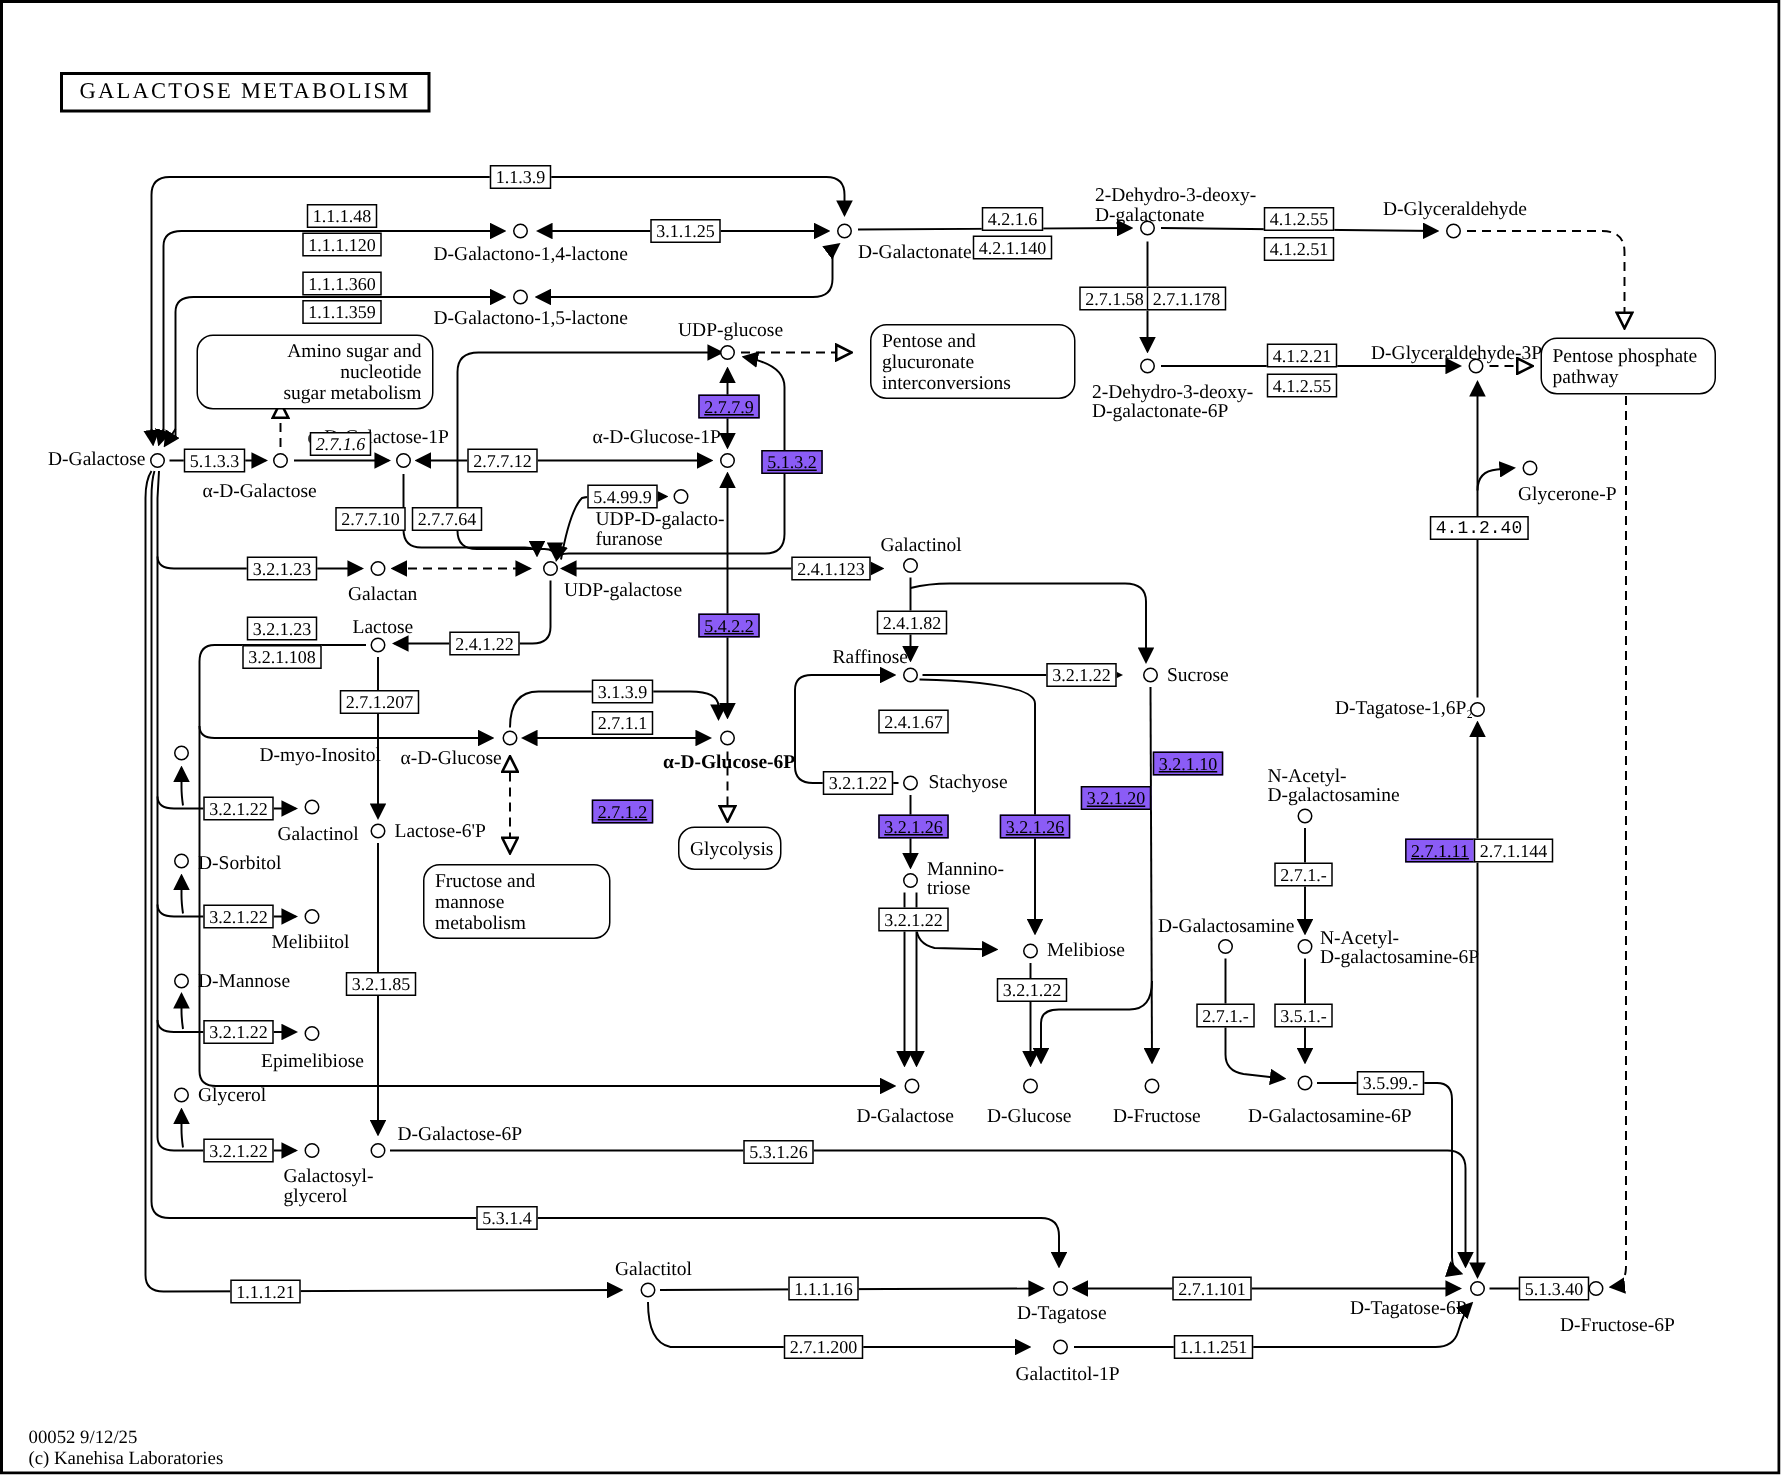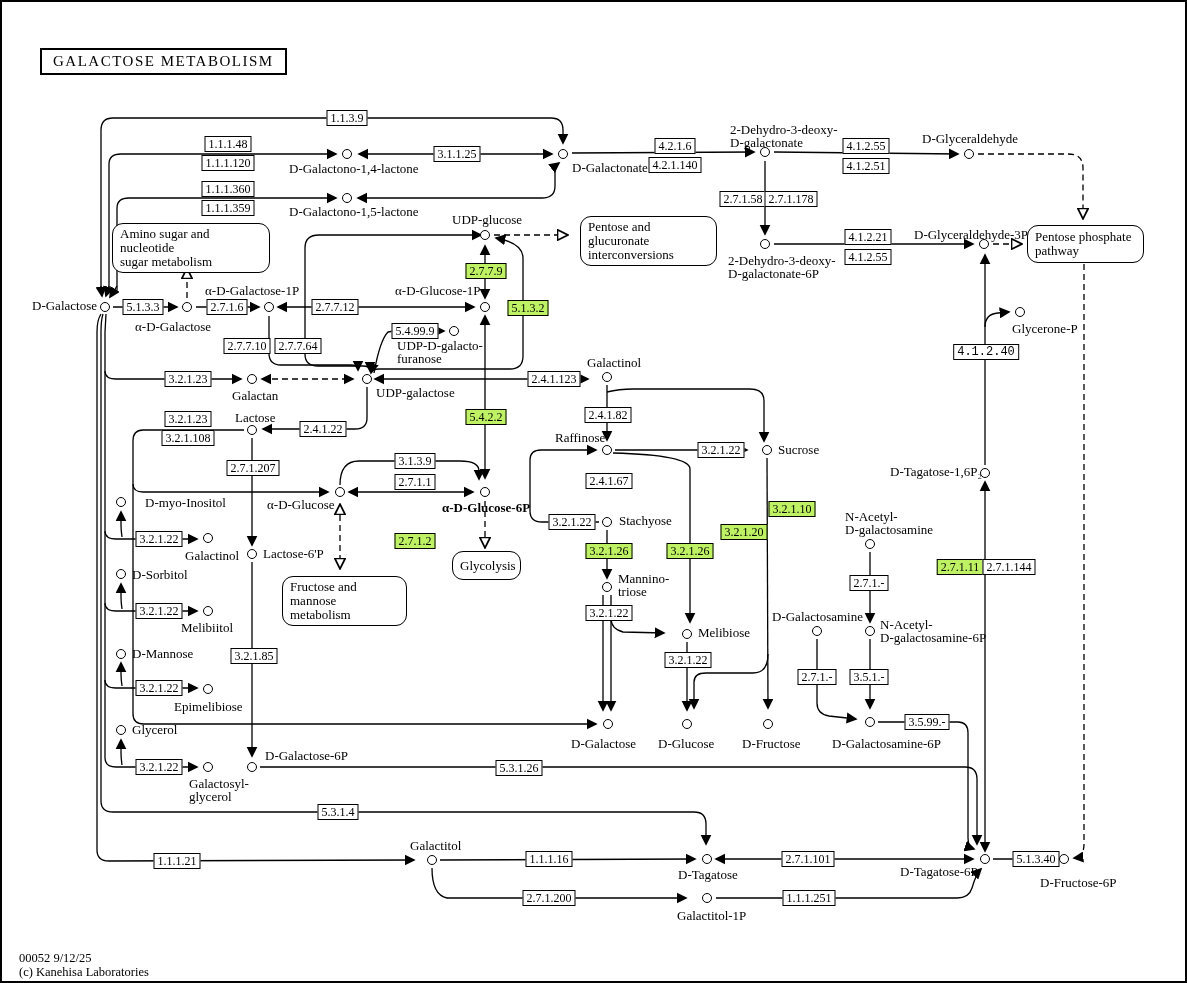--- a/index.html
+++ b/index.html
@@ -3,21 +3,21 @@
 <meta charset="utf-8">
 <style>
   html,body{margin:0;padding:0;background:#fff;}
   #map{position:relative;width:1187px;height:983px;background:#ffffff;
        border:2px solid #000;box-sizing:border-box;overflow:hidden;
        font-family:"Liberation Serif", serif;color:#000;}
   #wires{position:absolute;left:0;top:0;z-index:1;}
   .ecbox{position:absolute;z-index:3;transform:translate(-50%,-50%);
          background:#fff;border:1.6px solid #000;font-size:12px;line-height:14px;
          padding:0 3px;white-space:nowrap;}
-  .ecbox.green{background:#bef264;}
+  .ecbox.green{background:#8b5cf6;text-decoration:underline;}
   .cmp{position:absolute;z-index:4;width:10px;height:10px;border:1.6px solid #000;
        border-radius:50%;background:#fff;box-sizing:border-box;}
   .lbl{position:absolute;z-index:2;font-size:13px;line-height:13px;
        white-space:pre-line;}
   .plink{position:absolute;z-index:3;border:1.6px solid #000;border-radius:11px;
          background:#fff;font-size:13px;line-height:14px;padding:3px 7px;
          display:flex;align-items:center;white-space:pre-line;box-sizing:border-box;}
   #title-box{position:absolute;left:38px;top:46px;z-index:5;border:2px solid #000;
          padding:3px 11px;font-size:15px;letter-spacing:1.5px;white-space:nowrap;}
   #footer{position:absolute;left:17px;top:949px;z-index:5;font-size:12.5px;line-height:14px;}
@@ -114,21 +114,21 @@
         <path d="M430,866 Q430,893 445,896 L684,896" fill="none" stroke="#000000" stroke-width="1.3" marker-end="url(#arr)"></path>
         <path d="M714,896 L955,896 Q967,896 970,886 Q974,872 979,867" fill="none" stroke="#000000" stroke-width="1.3" marker-end="url(#arr)"></path>
         <path d="M991,857 L1051,857" fill="none" stroke="#000000" stroke-width="1.3" marker-end="url(#arr)"></path>
         <path d="M1082,262 L1082,842 Q1082,855 1072,856" fill="none" stroke="#000000" stroke-width="1.3" stroke-dasharray="6 4" marker-end="url(#arr)"></path>
       </g>
   </svg>
 
   <div id="title-box">GALACTOSE METABOLISM</div>
 
   <div id="layer-links">
-      <div class="plink" style="left: 110px; top: 221px; width: 158px; min-height: 40px;">Amino sugar and nucleotide
+      <div class="plink" style="left: 129px; top: 221px; width: 158px; min-height: 40px; text-align: right;">Amino sugar and nucleotide
 sugar metabolism</div>
       <div class="plink" style="left: 578px; top: 214px; width: 137px; min-height: 38px;">Pentose and glucuronate
 interconversions</div>
       <div class="plink" style="left: 1025px; top: 223px; width: 117px; min-height: 38px;">Pentose phosphate
 pathway</div>
       <div class="plink" style="left: 280px; top: 574px; width: 125px; min-height: 39px;">Fructose and mannose
 metabolism</div>
       <div class="plink" style="left: 450px; top: 549px; width: 69px; min-height: 29px;">Glycolysis</div>
     </div>
   <div id="layer-enzymes">
@@ -141,21 +141,21 @@
       <div class="ecbox" style="left: 673px; top: 144px;">4.2.1.6</div>
       <div class="ecbox" style="left: 673px; top: 163px;">4.2.1.140</div>
       <div class="ecbox" style="left: 864px; top: 144px;">4.1.2.55</div>
       <div class="ecbox" style="left: 864px; top: 164px;">4.1.2.51</div>
       <div class="ecbox" style="left: 741px; top: 197px;">2.7.1.58</div>
       <div class="ecbox" style="left: 789px; top: 197px;">2.7.1.178</div>
       <div class="ecbox" style="left: 866px; top: 235px;">4.1.2.21</div>
       <div class="ecbox" style="left: 866px; top: 255px;">4.1.2.55</div>
       <div class="ecbox green" style="left: 484px; top: 269px;">2.7.7.9</div>
       <div class="ecbox" style="left: 141px; top: 305px;">5.1.3.3</div>
-      <div class="ecbox" style="left: 225px; top: 305px;">2.7.1.6</div>
+      <div class="ecbox" style="left: 225px; top: 294px; font-style: italic;">2.7.1.6</div>
       <div class="ecbox" style="left: 333px; top: 305px;">2.7.7.12</div>
       <div class="ecbox green" style="left: 526px; top: 306px;">5.1.3.2</div>
       <div class="ecbox" style="left: 245px; top: 344px;">2.7.7.10</div>
       <div class="ecbox" style="left: 296px; top: 344px;">2.7.7.64</div>
       <div class="ecbox" style="left: 413px; top: 329px;">5.4.99.9</div>
       <div class="ecbox" style="left: 984px; top: 350px; font-family: Liberation Mono, monospace;">4.1.2.40</div>
       <div class="ecbox" style="left: 186px; top: 377px;">3.2.1.23</div>
       <div class="ecbox" style="left: 552px; top: 377px;">2.4.1.123</div>
       <div class="ecbox" style="left: 186px; top: 417px;">3.2.1.23</div>
       <div class="ecbox" style="left: 186px; top: 436px;">3.2.1.108</div>
@@ -274,21 +274,21 @@
       <div class="lbl" style="left: 617px; top: 512px;">Stachyose</div>
       <div class="lbl" style="left: 888px; top: 463px;">D-Tagatose-1,6P₂</div>
       <div class="lbl" style="left: 616px; top: 570px;">Mannino-
 triose</div>
       <div class="lbl" style="left: 696px; top: 624px;">Melibiose</div>
       <div class="lbl" style="left: 843px; top: 508px;">N-Acetyl-
 D-galactosamine</div>
       <div class="lbl" style="left: 770px; top: 608px;">D-Galactosamine</div>
       <div class="lbl" style="left: 878px; top: 616px;">N-Acetyl-
 D-galactosamine-6P</div>
-      <div class="lbl" style="left: 143px; top: 494px;">D-myo-Inositol</div>
+      <div class="lbl" style="left: 130px; top: 494px; padding-left: 41px;">D-myo-Inositol</div>
       <div class="lbl" style="left: 183px; top: 547px;">Galactinol</div>
       <div class="lbl" style="left: 261px; top: 545px;">Lactose-6'P</div>
       <div class="lbl" style="left: 130px; top: 566px;">D-Sorbitol</div>
       <div class="lbl" style="left: 179px; top: 619px;">Melibiitol</div>
       <div class="lbl" style="left: 130px; top: 645px;">D-Mannose</div>
       <div class="lbl" style="left: 172px; top: 698px;">Epimelibiose</div>
       <div class="lbl" style="left: 130px; top: 721px;">Glycerol</div>
       <div class="lbl" style="left: 187px; top: 775px;">Galactosyl-
 glycerol</div>
       <div class="lbl" style="left: 263px; top: 747px;">D-Galactose-6P</div>

